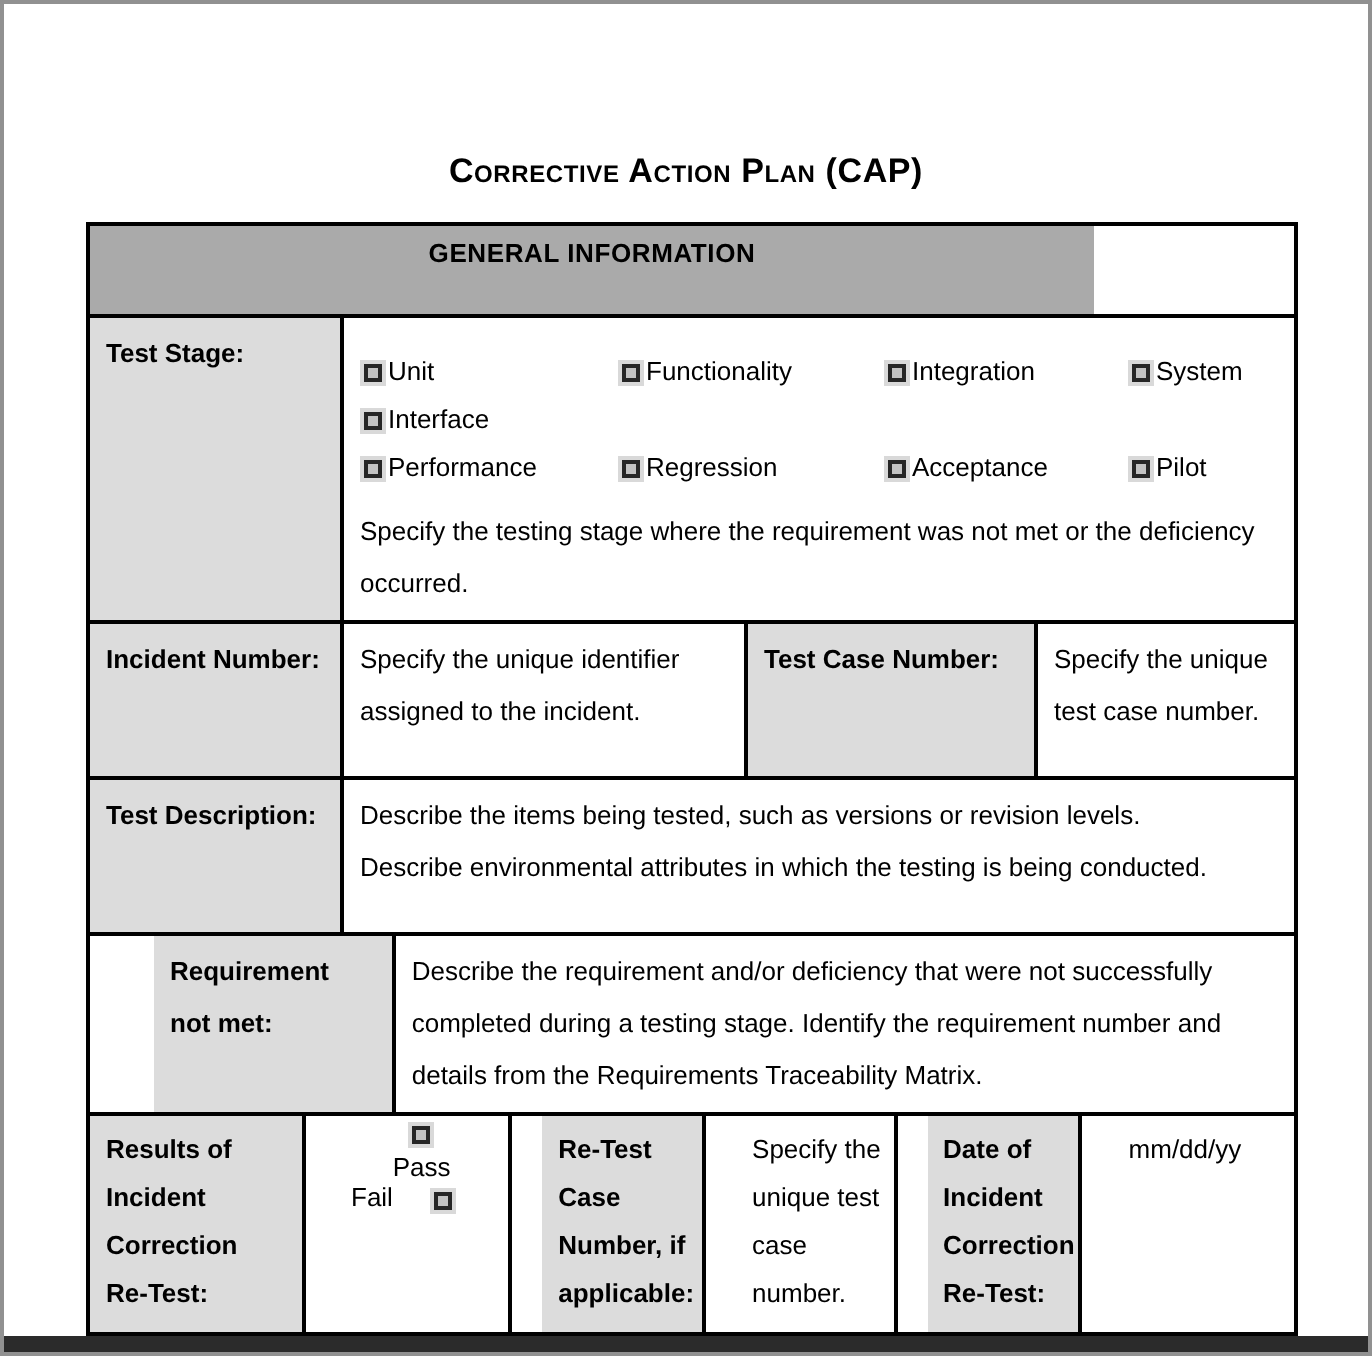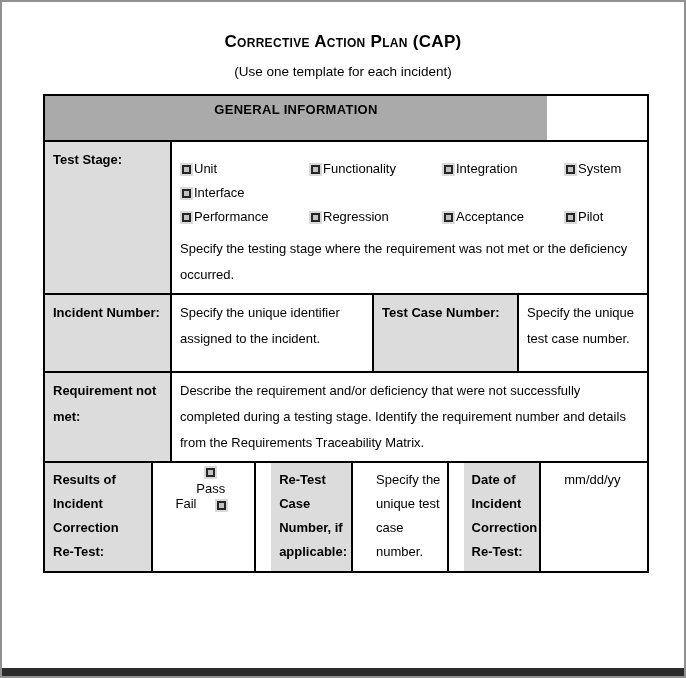--- a/index.html
+++ b/index.html
@@ -18,20 +18,21 @@
   .bottom-bar {
     position:absolute; left:0; right:0; bottom:0;
     height:8px; background:#2b2b2b;
   }
   .title-block { padding-top:30px; text-align:center; }
   .doc-title {
     font-weight:bold;
     font-size:17px;
     font-variant:small-caps;
     letter-spacing:0.3px;
+    margin-top:44px;
   }
   .doc-subtitle { margin-top:12px; font-size:13.5px; }
 
   .tbl {
     margin:15px 37px 0 41px;
     width:606px;
     border:2px solid #000000;
   }
   .trow { display:flex; border-bottom:2px solid #000000; }
   .trow:last-child { border-bottom:none;gap:15px; }
@@ -47,21 +48,21 @@
 
   .r-hdr  { min-height:46px; }
   .r-hdr .tcell {
     width:502px; background:#aaaaaa; font-weight:bold;
     text-align:center; letter-spacing:0.3px; line-height:16px;
     padding-top:6px;
   }
   .r-stage { min-height:134px; }
   .r-inc   { min-height:78px; }
   .r-desc  { min-height:78px; }
-  .r-req   { min-height:88px; }
+  .r-req   { min-height:88px;padding-left:32px; }
   .r-res   { min-height:108px; }
   .r-res .tcell { line-height:24px; }
 
   
   .c-lbl   { width:127px; }
   .c-wide  { width:475px; }
   .c-inc1  { width:202px; }
   .c-inc2  { width:145px; }
   .c-inc3  { width:128px; }
   .c-res1  { width:104px; }
@@ -90,21 +91,20 @@
   .pf-line { display:flex; align-items:center; height:24px;flex-direction:column; }
   .pf-gap { margin-left:24px; }
 </style>
 </head>
 <body>
 
 <div class="frame">
 
   <div class="title-block">
     <div class="doc-title">Corrective Action Plan (CAP)</div>
-    <div class="doc-subtitle">(Use one template for each incident)</div>
   </div>
 
   <div class="tbl">
 
     <div class="trow r-hdr">
       <div class="tcell">GENERAL INFORMATION</div>
     </div>
 
     <div class="trow r-stage">
       <div class="tcell lbl c-lbl">Test Stage:</div>
@@ -155,20 +155,27 @@
       </div>
     </div>
 
     <div class="trow r-inc">
       <div class="tcell lbl c-lbl">Incident Number:</div>
       <div class="tcell c-inc1">Specify the unique identifier assigned to the incident.</div>
       <div class="tcell lbl c-inc2">Test Case Number:</div>
       <div class="tcell c-inc3">Specify the unique test case number.</div>
     </div>
 
+    <div class="trow r-desc">
+      <div class="tcell lbl c-lbl">Test Description:</div>
+      <div class="tcell c-wide">
+        <div>Describe the items being tested, such as versions or revision levels.</div>
+        <div>Describe environmental attributes in which the testing is being conducted.</div>
+      </div>
+    </div>
 
     <div class="trow r-req">
       <div class="tcell lbl c-lbl">Requirement not met:</div>
       <div class="tcell c-wide">Describe the requirement and/or deficiency that were not successfully completed during a testing stage. Identify the requirement number and details from the Requirements Traceability Matrix.</div>
     </div>
 
     <div class="trow r-res">
       <div class="tcell lbl c-lbl">Results of Incident Correction Re-Test:</div>
       <div class="tcell c-res1">
         <div class="pf-line">

